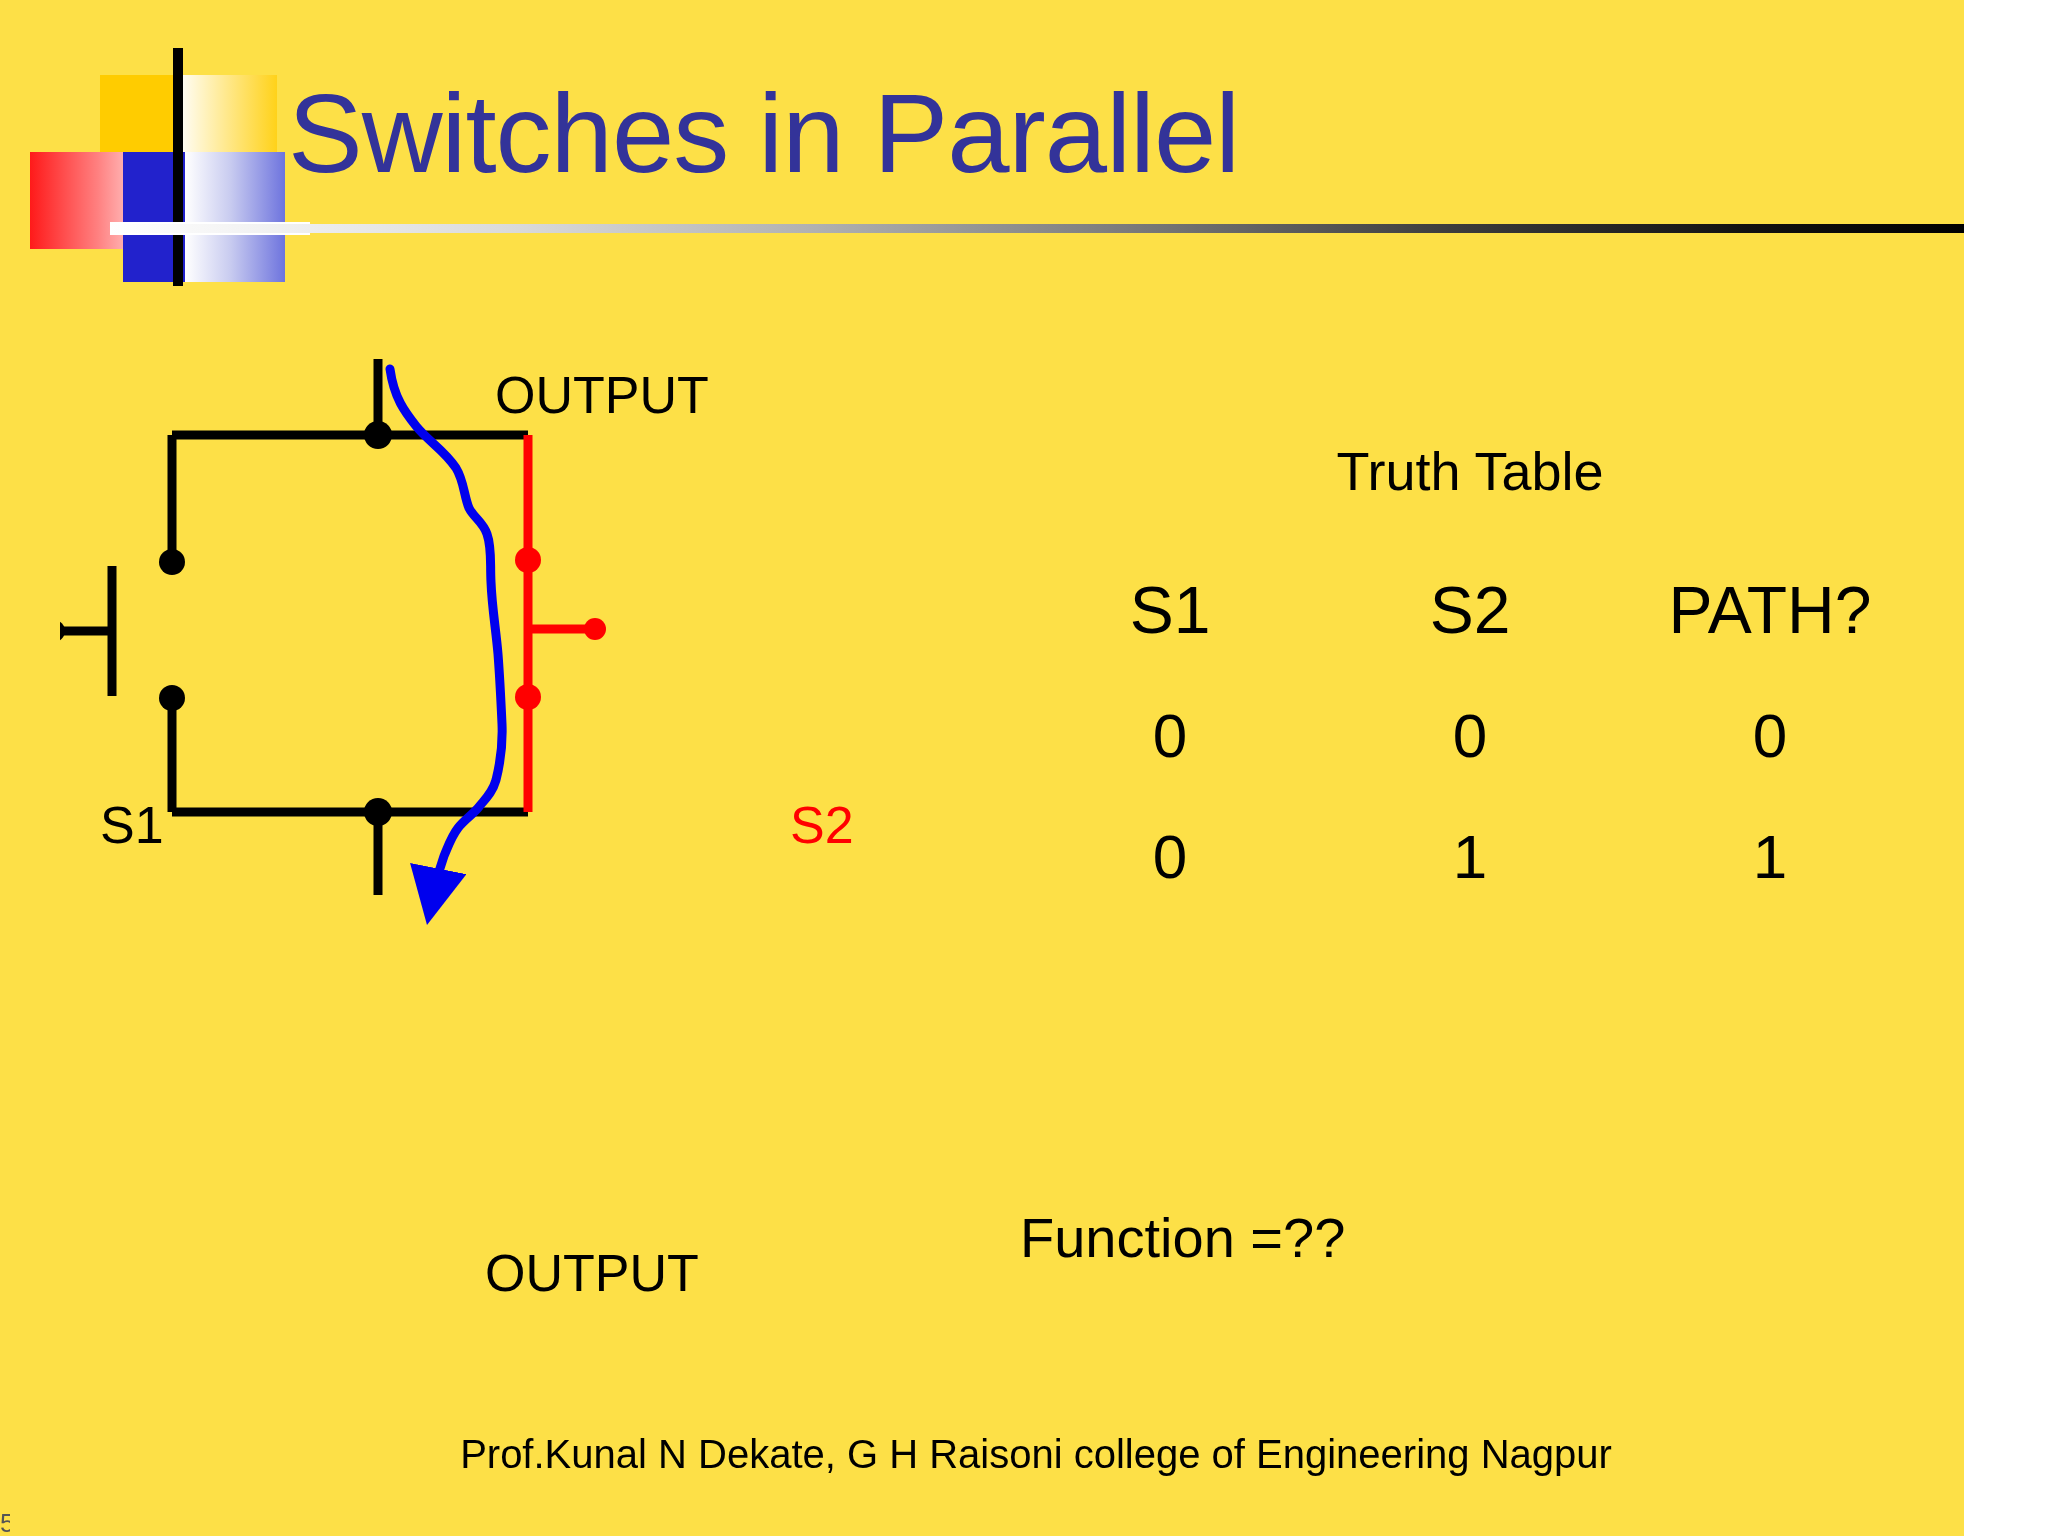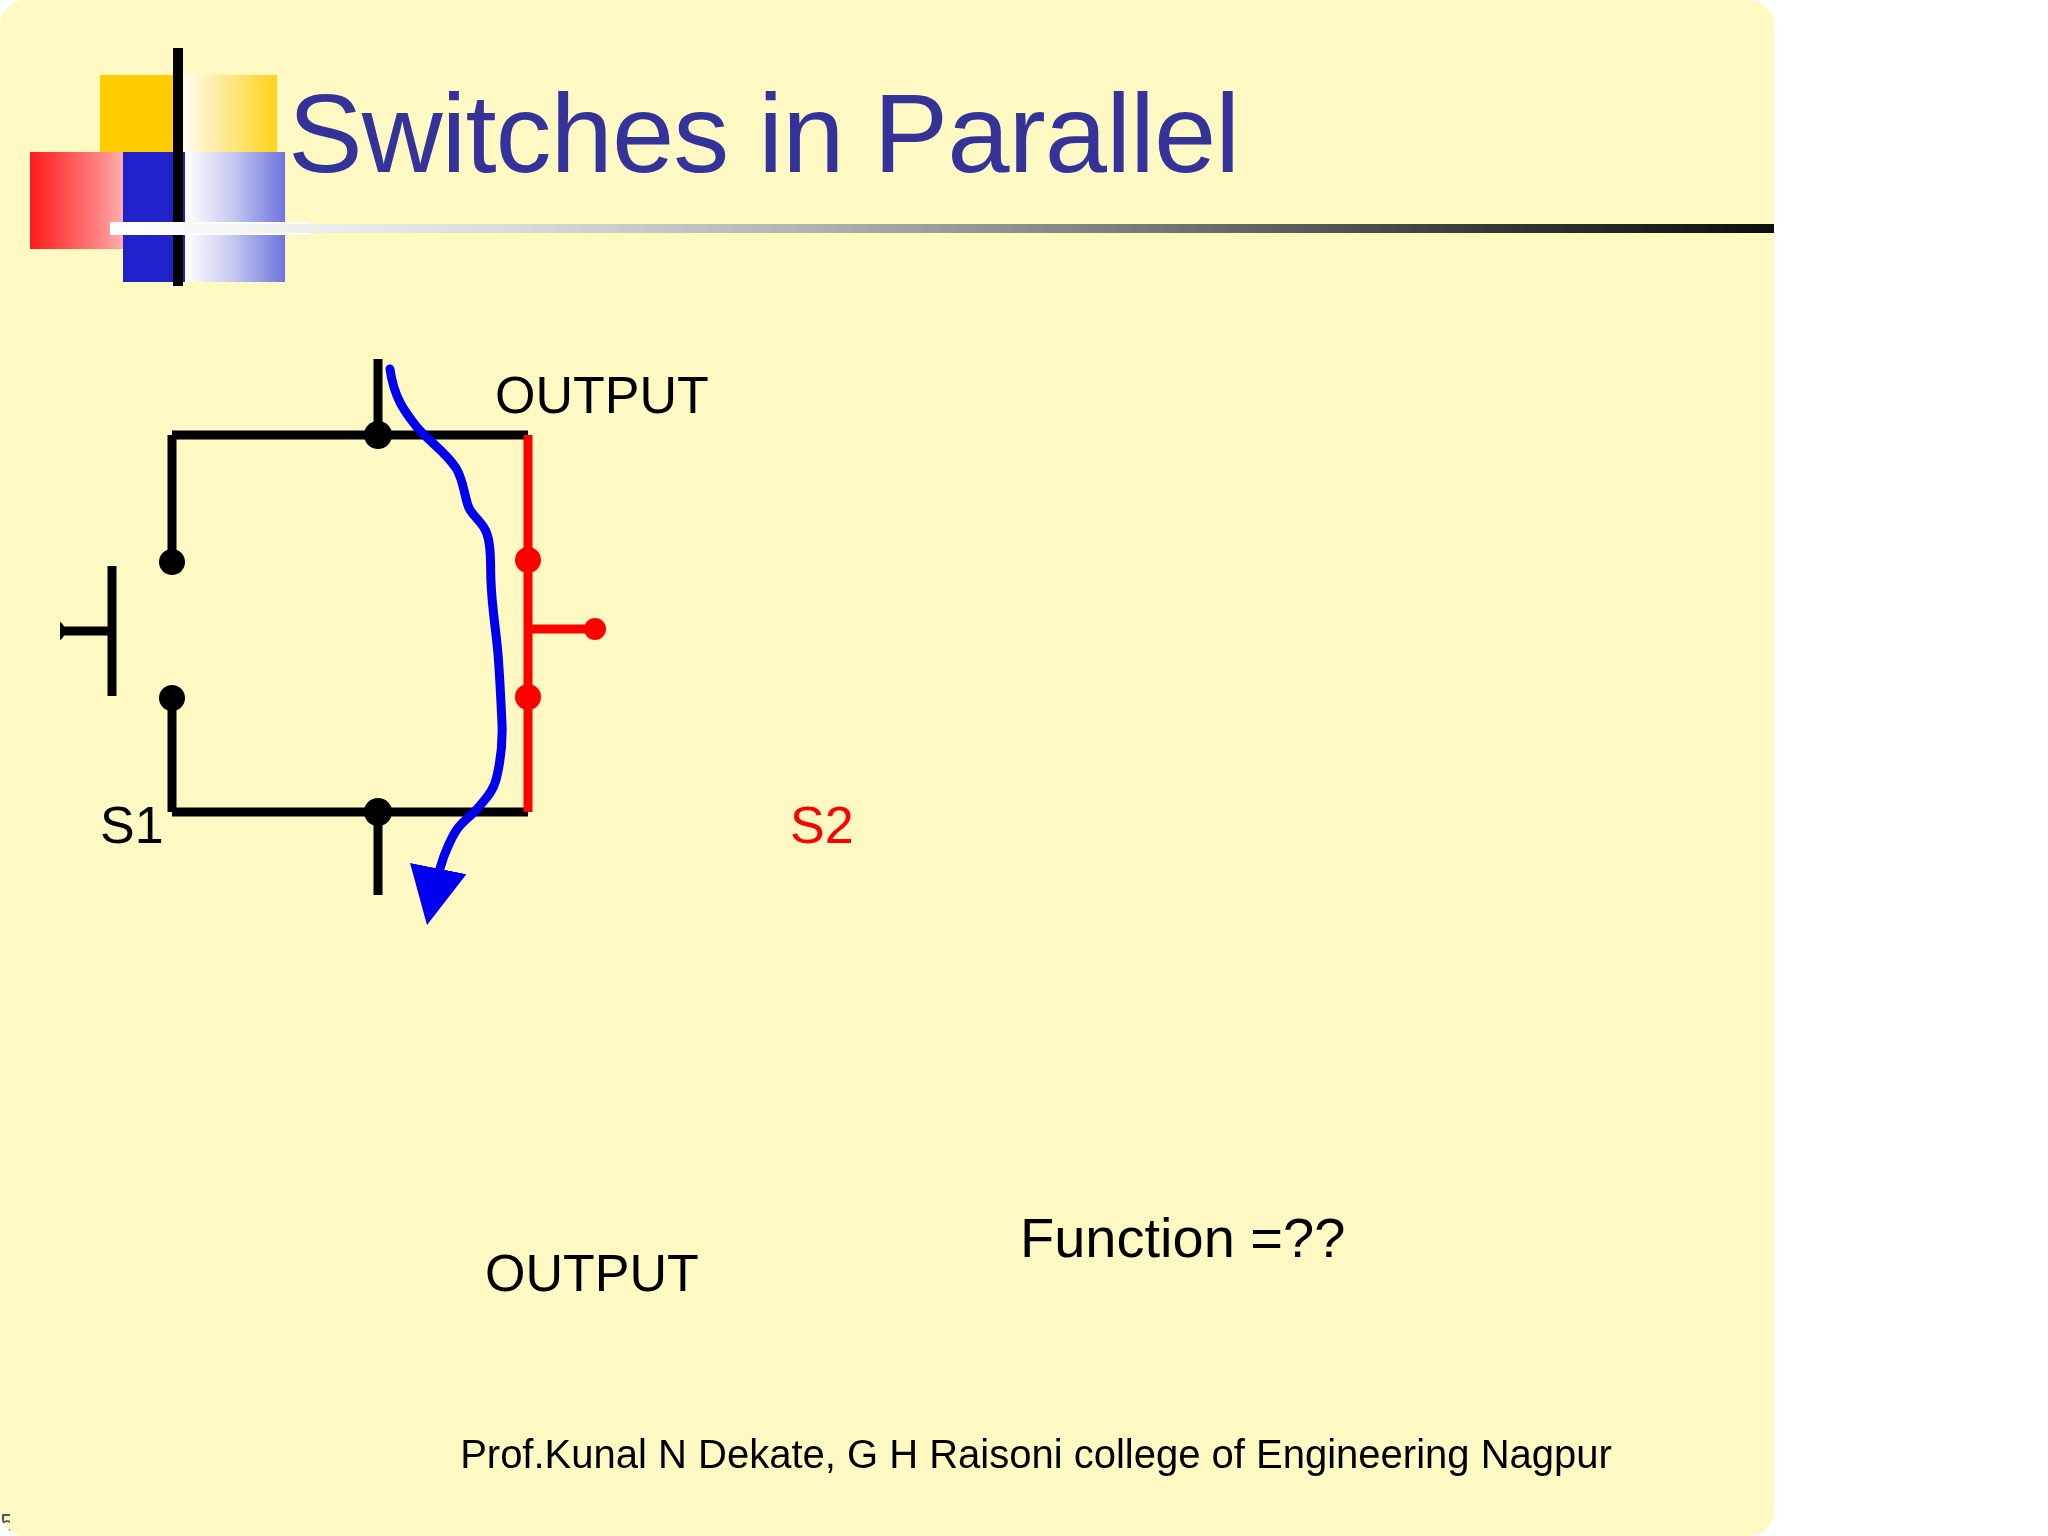--- a/index.html
+++ b/index.html
@@ -6,25 +6,24 @@
   html, body {
     margin: 0;
     padding: 0;
     background: #ffffff;
   }
   body {
     font-family: "Liberation Sans", sans-serif;
   }
   #slide {
     position: relative;
-    width: 1774px;
+    width: 1964px;
     height: 1536px;
-    background: #fef9c3;
+    background: #fde047;
     overflow: hidden;
-    border-radius: 25px;
   }
 
   
   .deco {
     position: absolute;
   }
   
   #deco-yellow-solid {
     left: 100px; top: 75px;
     width: 77px; height: 98px;
@@ -247,19 +246,43 @@
                C 391 487, 388 497, 384 506
                C 380 517, 376 530, 373 545" fill="none" stroke="#0000EE" stroke-width="9" stroke-linecap="round" stroke-linejoin="round" marker-end="url(#blue-arrowhead)"></path>
     </svg>
   </div>
 
   <div class="diagram-label" id="label-input">OUTPUT</div>
   <div class="diagram-label" id="label-output">OUTPUT</div>
   <div class="diagram-label" id="label-s1">S1</div>
   <div class="diagram-label" id="label-s2">S2</div>
 
+  <div id="truth-table-block">
+    <div id="truth-table-title">Truth Table</div>
+    <table class="tt">
+      <thead>
+        <tr>
+          <th>S1</th>
+          <th>S2</th>
+          <th>PATH?</th>
+        </tr>
+      </thead>
+      <tbody>
+        <tr>
+          <td>0</td>
+          <td>0</td>
+          <td>0</td>
+        </tr>
+        <tr>
+          <td>0</td>
+          <td>1</td>
+          <td>1</td>
+        </tr>
+      </tbody>
+    </table>
+  </div>
 
   <div id="function-line">Function =??</div>
 
   <div id="footer-text">Prof.Kunal N Dekate, G H Raisoni college of Engineering Nagpur</div>
   <div id="page-marker">5</div>
 
 </div>
 
 </body></html>

